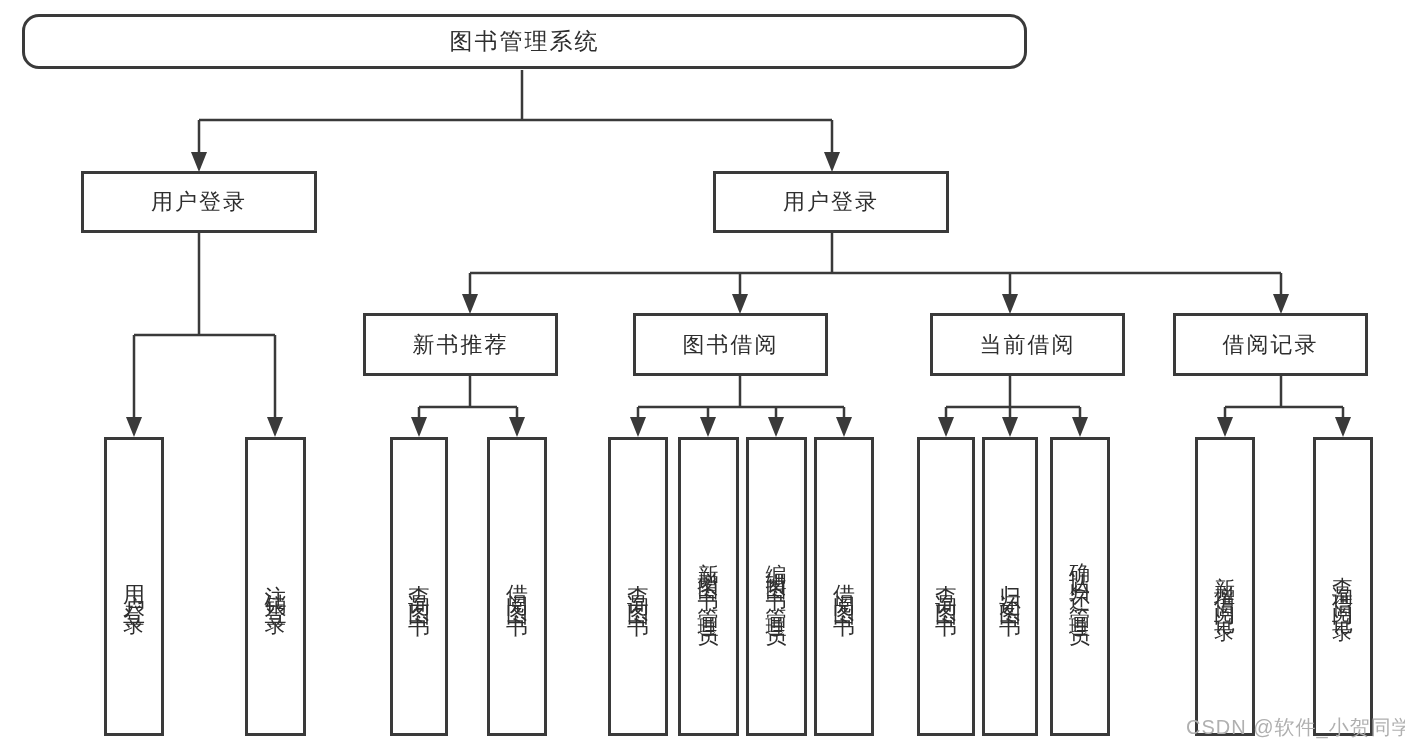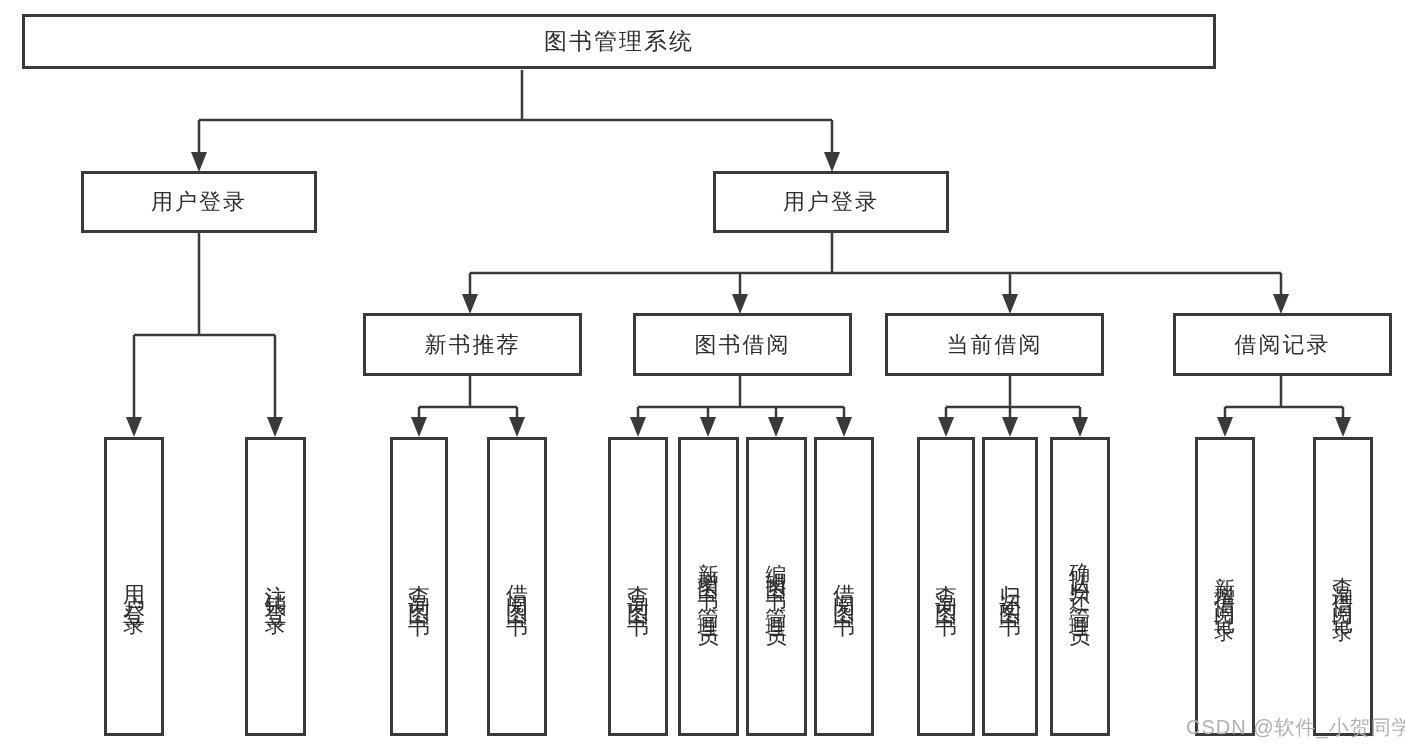--- a/index.html
+++ b/index.html
@@ -8,29 +8,29 @@
     font-family:"Liberation Sans", sans-serif; overflow:hidden;
   }
   .stage * { box-sizing:border-box; }
   svg.connectors { position:absolute; left:0; top:0; width:1405px; height:747px; }
   .box {
     position:absolute; border:3px solid #3a3a3a; background:#ffffff;
     display:flex; align-items:center; justify-content:center;
     color:#2e2e2e;
   }
   .h-label { font-size:22px; letter-spacing:2px; white-space:nowrap; }
-  .root  { left:22px;  top:14px;  width:1194px; height:55px; }
+  .root  { left:22px;  top:14px;  width:1005px; height:55px;border-radius:17px; }
   .root .h-label { font-size:23px; }
   .l2    { top:171px; width:236px; height:62px; }
   .l2-user { left:81px; }
   .l2-book { left:713px; }
-  .l3    { top:313px; width:219px; height:63px; }
+  .l3    { top:313px; width:195px; height:63px; }
   .l3-recommend { left:363px; }
   .l3-borrow    { left:633px; }
-  .l3-current   { left:885px; }
+  .l3-current   { left:930px; }
   .l3-record    { left:1173px; }
   .leaf  { top:437px; height:299px; }
   .vtext {
     writing-mode:vertical-rl; text-orientation:mixed;
     font-size:22px; letter-spacing:10px; line-height:1;
     color:#2e2e2e; white-space:nowrap;
   }
   .vtext.long { letter-spacing:9px; font-size:21px; }
   .watermark {
     position:absolute; left:1186px; top:714px; z-index:5;

